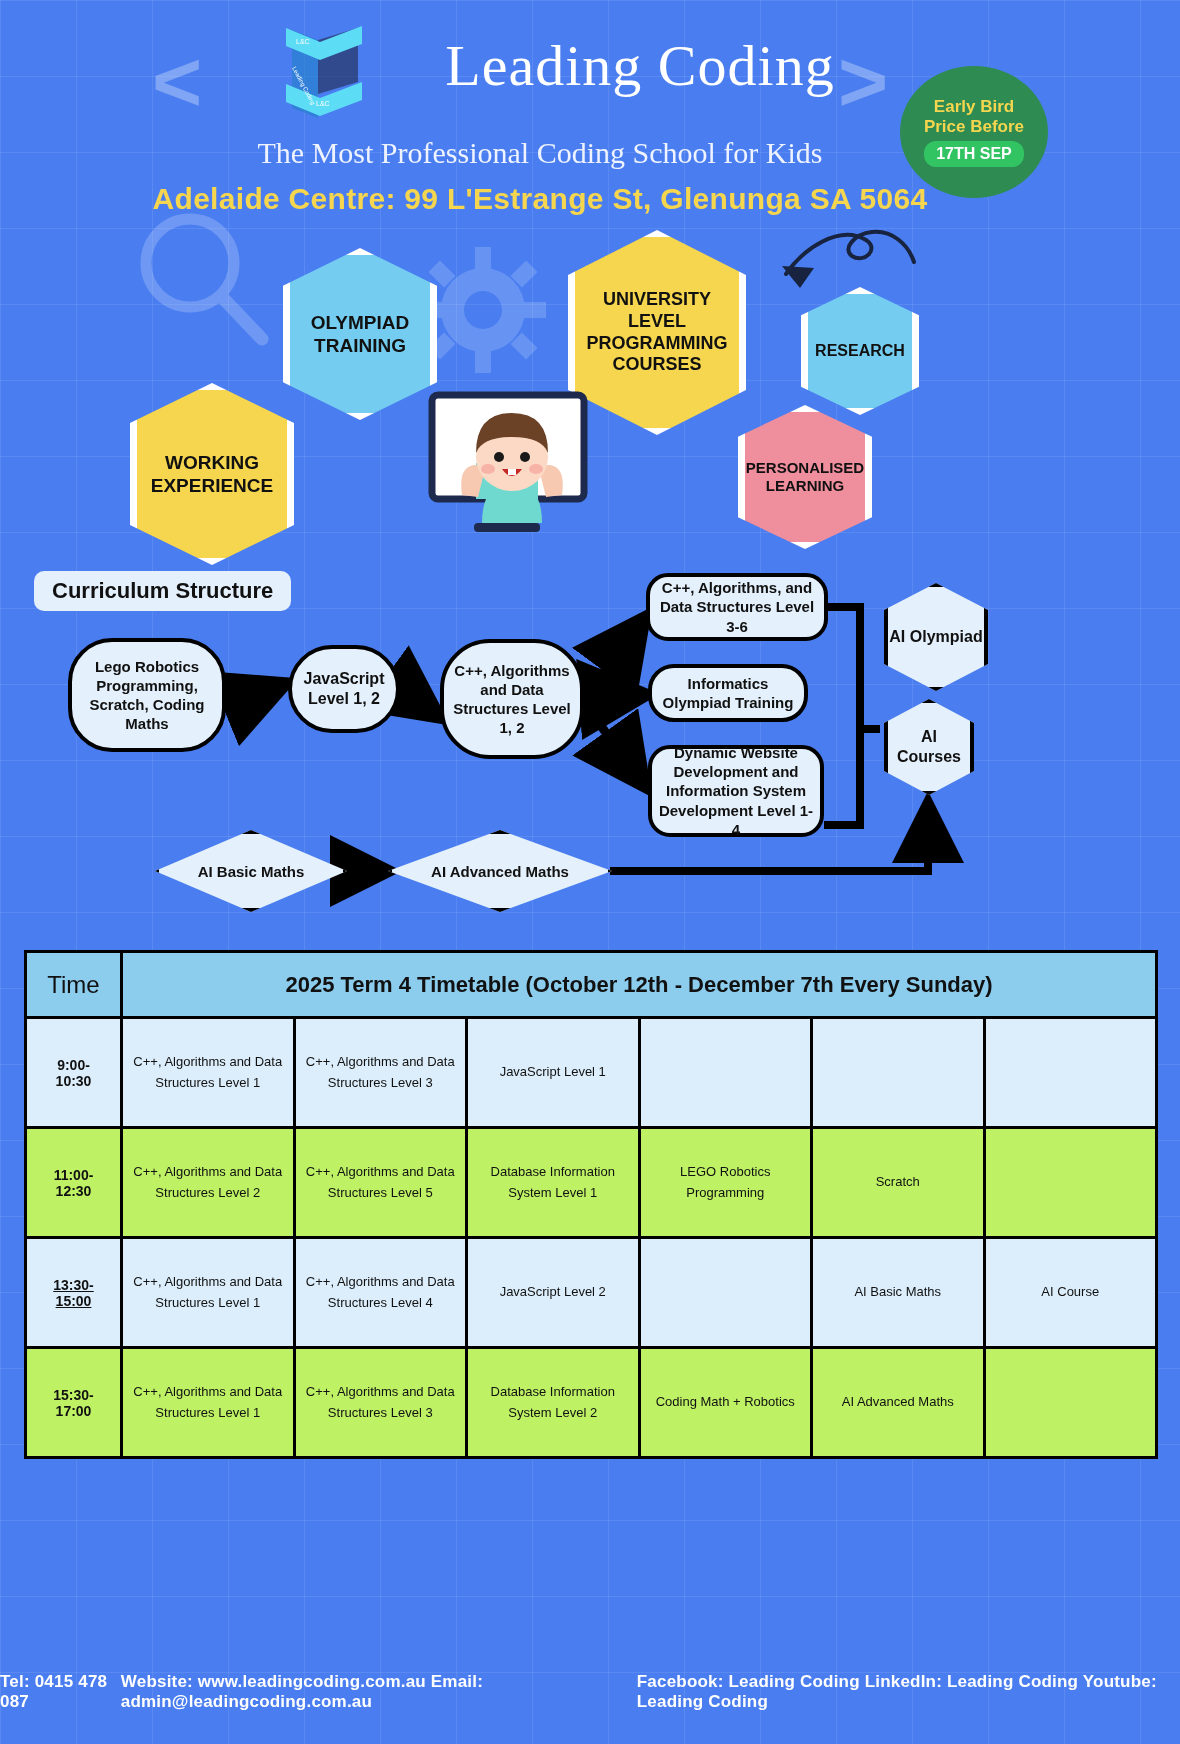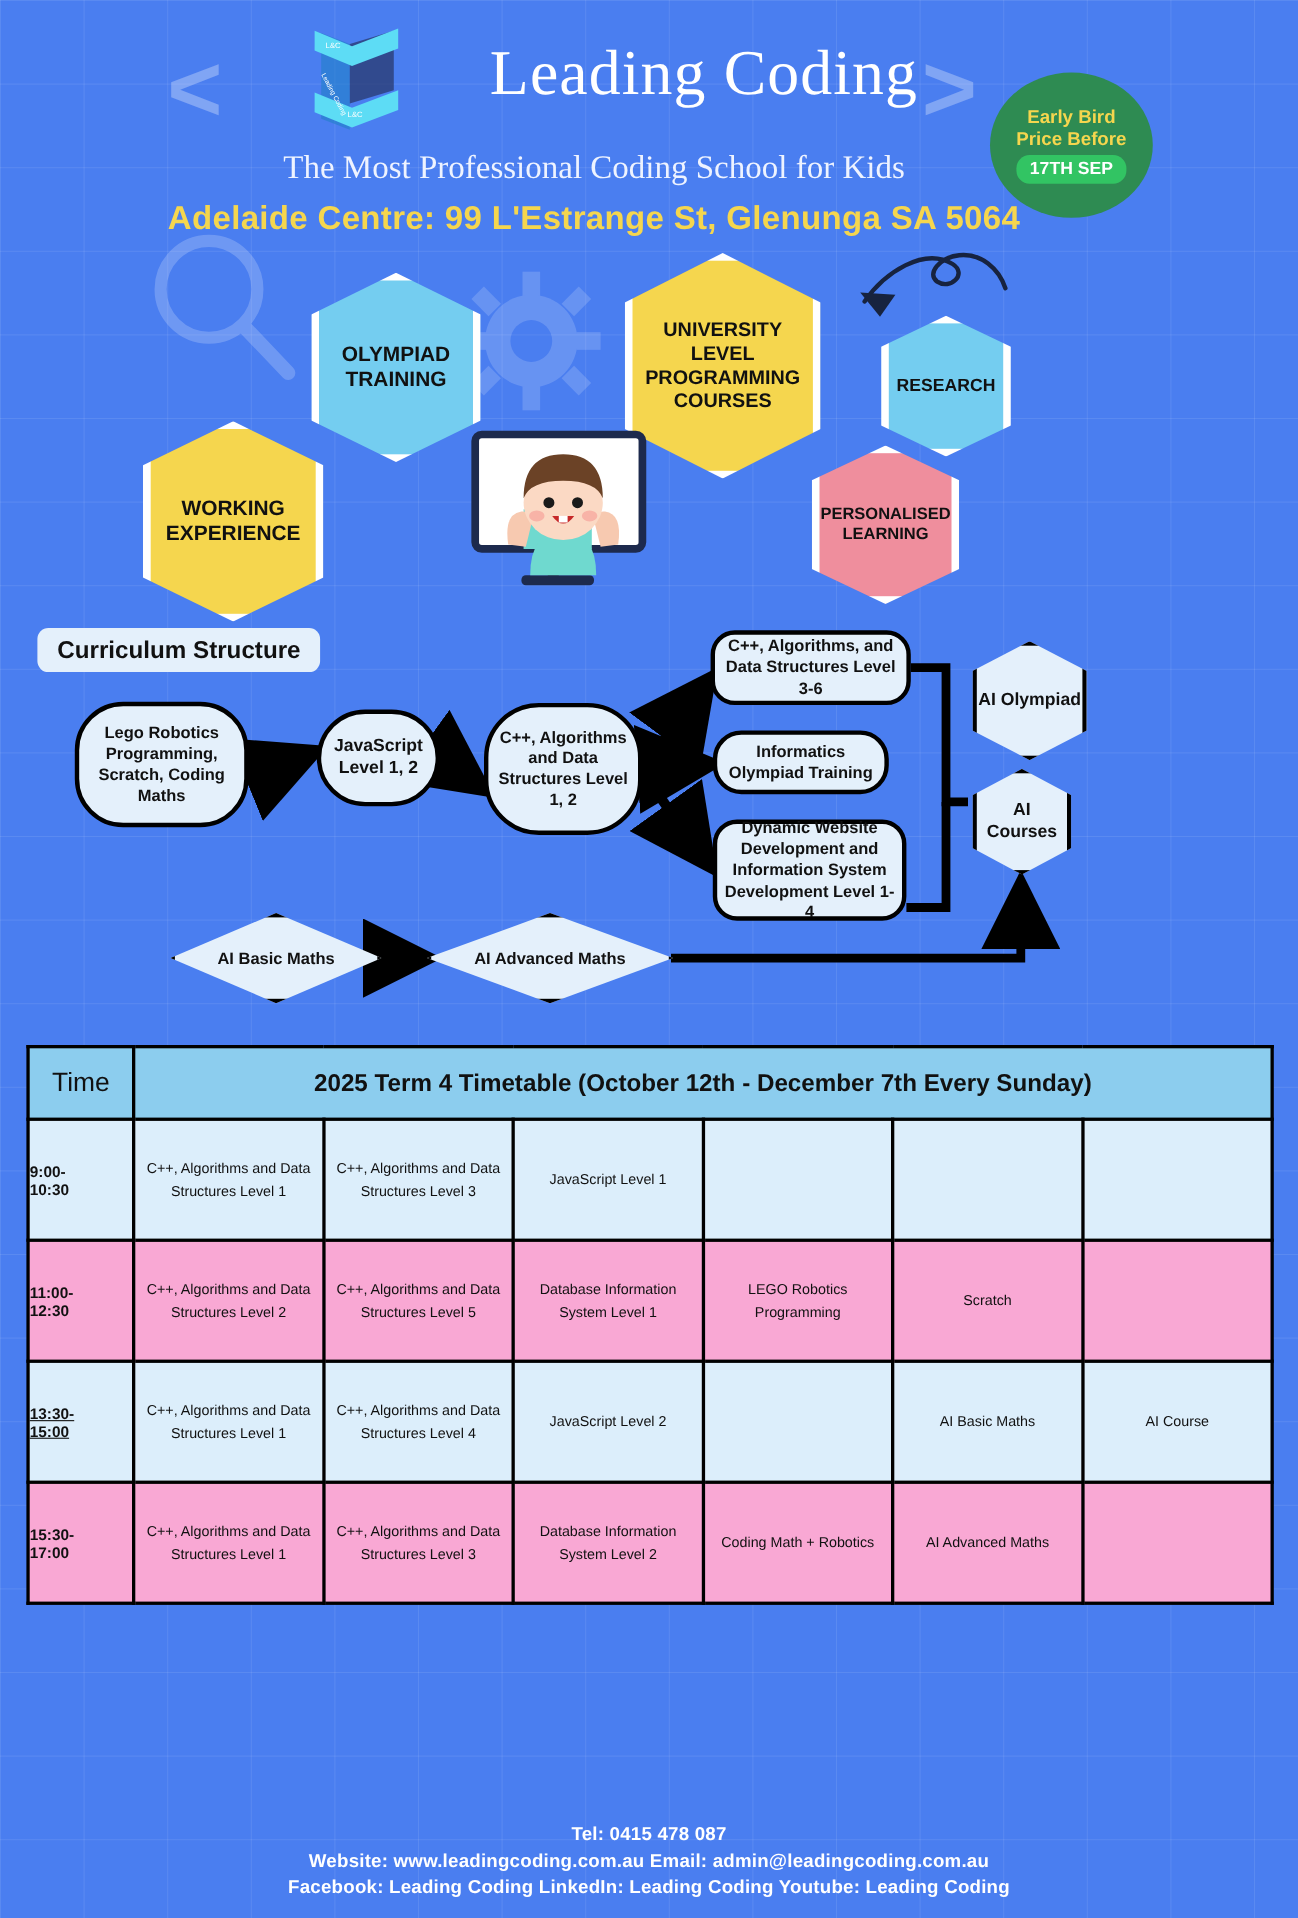--- a/index.html
+++ b/index.html
@@ -127,30 +127,30 @@
   table.timetable td, table.timetable th { border: 3px solid #000; }
   .tt-hdr-time {
     width: 96px; background: #8ccdee; color:#111;
     font-family:"Liberation Sans", sans-serif;
     font-size: 24px; font-weight: normal; text-align:center; height: 66px;
   }
   .tt-hdr-main {
     background: #8ccdee; color:#111; font-size: 22px; font-weight: bold;
     text-align:center;
   }
-  .tt td.time { width: 96px; font-size: 14px; font-weight:bold; color:#111; }
+  .tt td.time { width: 96px; text-align:center; font-size: 14px; font-weight:bold; color:#111; }
   .tt td.cell { text-align:center; font-size: 13px; color:#111; line-height:1.55; padding: 6px 4px; }
   tr.r-alt td { background: #dceefb; }
-  tr.r-white td { background: #f9a8d4; }
+  tr.r-white td { background: #bef264; }
   .tt tbody tr { height: 110px; }
 
   
   .footer {
     position: absolute; left: 0; bottom: 0; width: 1180px; height: 104px;
-    display:flex; flex-direction:column; align-items:center; justify-content:center; gap:4px;
+    display:flex; flex-direction:row; align-items:center; justify-content:center; gap:4px;
   }
   .f-line { color:#ffffff; font-size: 17px; font-weight: bold; letter-spacing:.2px; }
 </style>
 </head>
 <body>
 
 <div class="grid-bg"></div>
 
 <div class="header">
   <div class="chev chev-l">&lt;</div>

